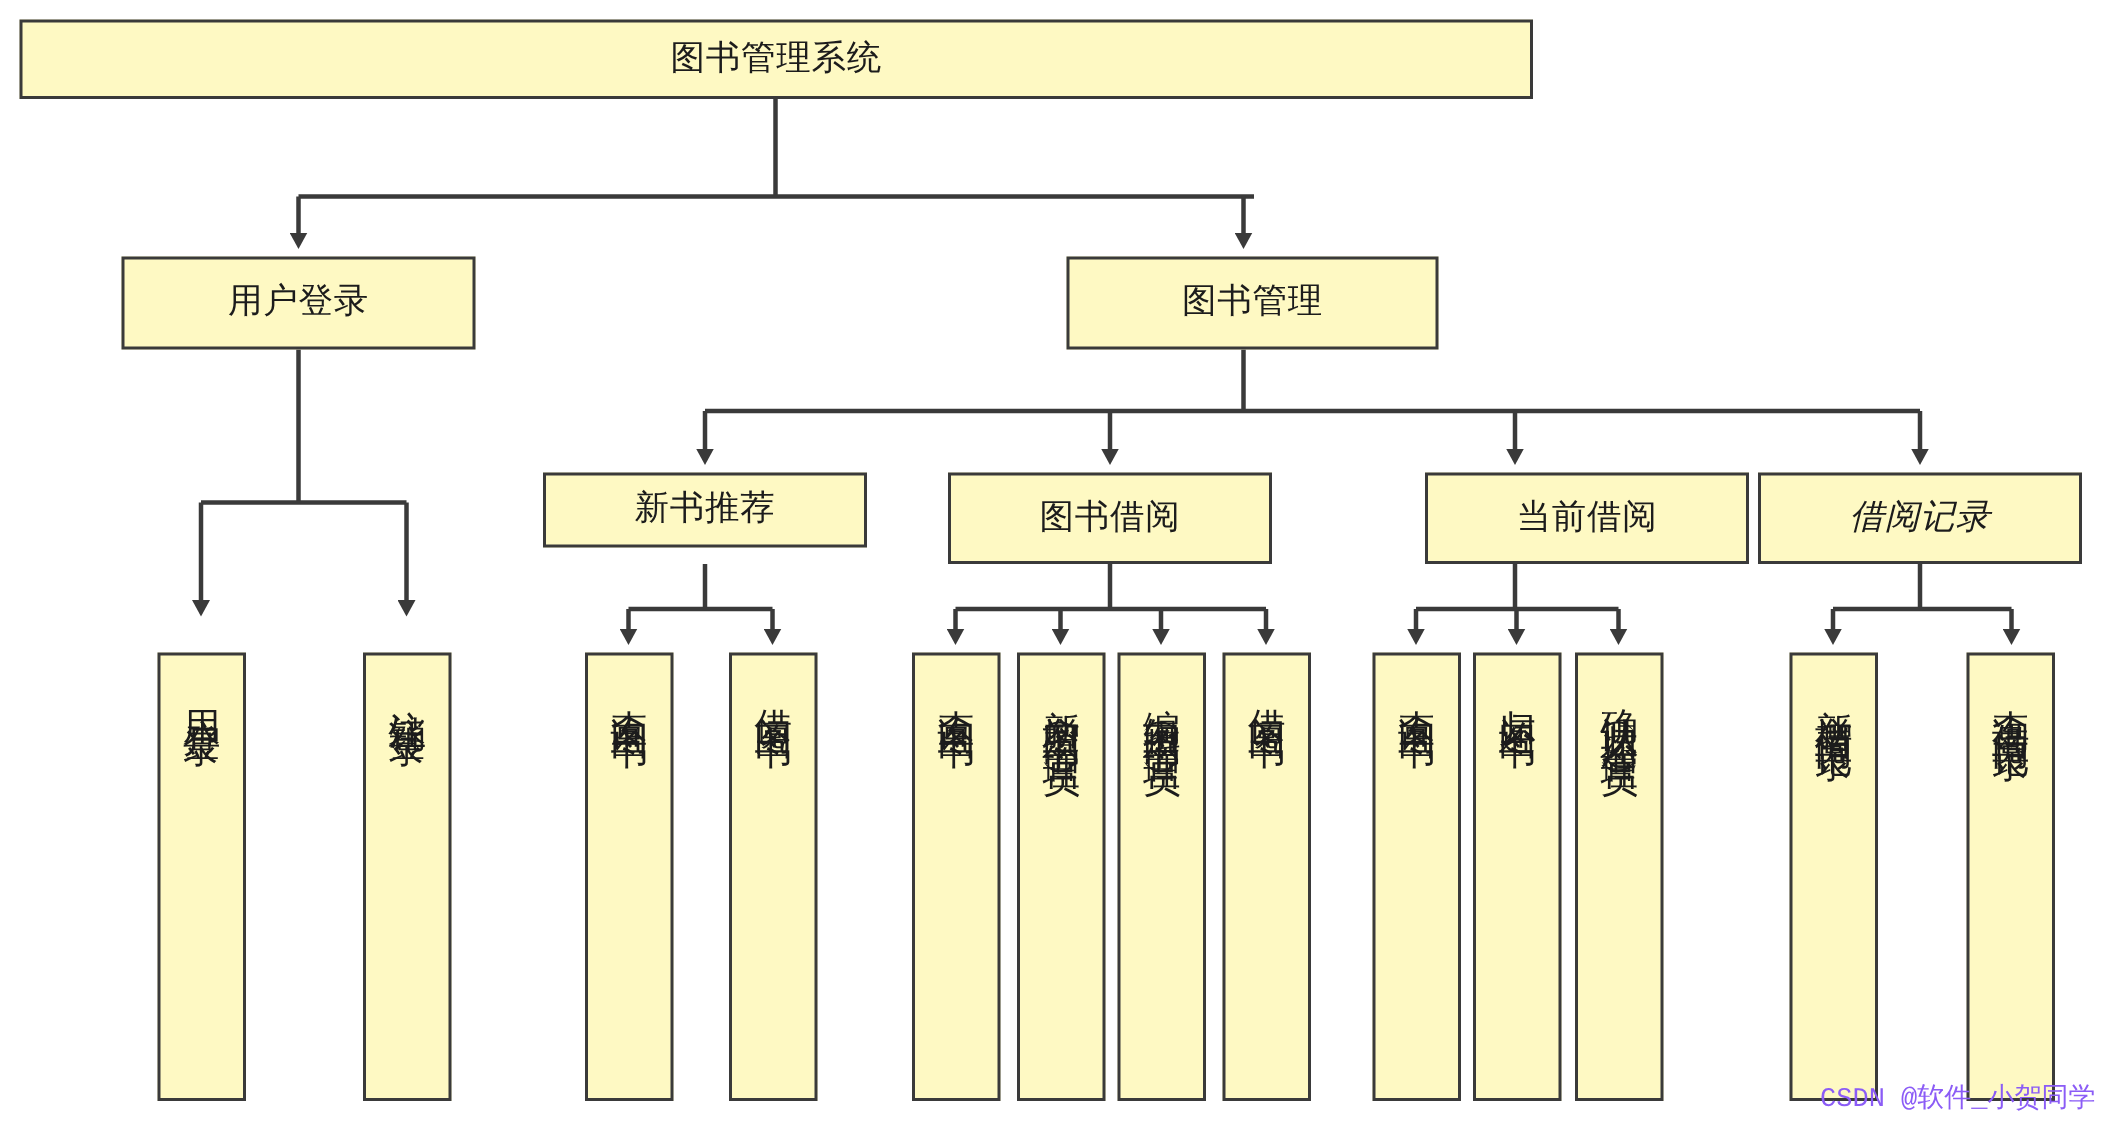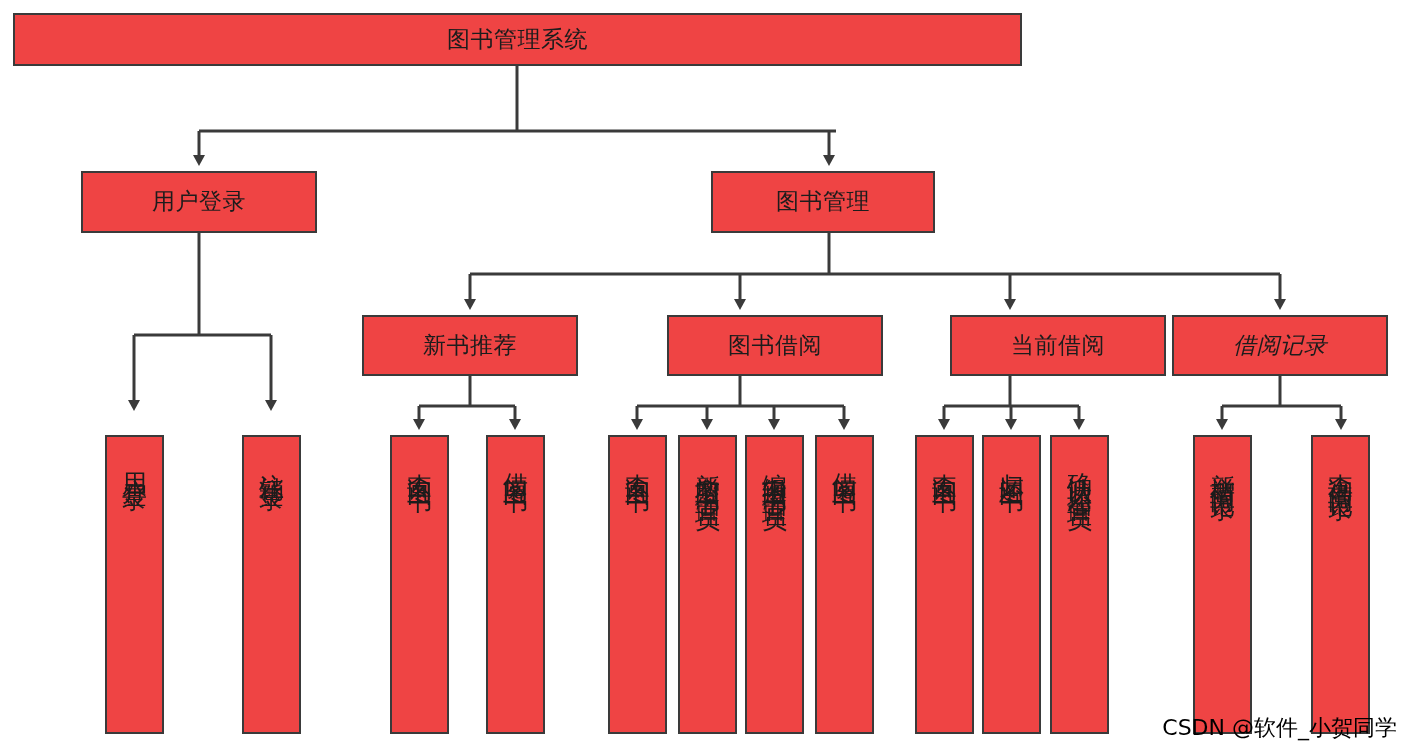--- a/index.html
+++ b/index.html
@@ -3,21 +3,21 @@
 <meta charset="utf-8">
 <style>
   html,body{margin:0;padding:0;background:#ffffff;}
   body{font-family:"DejaVu Sans","Liberation Sans",sans-serif;}
   #stage{position:relative;width:1405px;height:747px;background:#ffffff;overflow:hidden;}
   #edges{position:absolute;left:0;top:0;width:1405px;height:747px;}
   .node{
     position:absolute;
     box-sizing:border-box;
     border:2.5px solid #3a3a3a;
-    background:#ef4444;
+    background:#fef9c3;
     display:flex;
     align-items:center;
     justify-content:center;
     color:#1c1c1c;
   }
   .node .lbl{
     display:block;
     text-align:center;
     letter-spacing:0.5px;
     line-height:1.18;
@@ -36,24 +36,25 @@
     text-orientation:upright;
     font-size:25px;
     line-height:1.0;
     letter-spacing:5px;
     white-space:nowrap;
   }
   #watermark{
     position:absolute;
     right:8px;
     bottom:4px;
-    font-size:22px;
-    color:#000000;
+    font-size:18px;
+    color:#8b5cf6;
     white-space:nowrap;
     user-select:none;
+    font-family:Liberation Mono, monospace;
   }
 </style>
 </head>
 <body>
 
 <div id="stage">
 
   <svg id="edges" viewBox="0 0 1405 747" xmlns="http://www.w3.org/2000/svg">
     <defs>
       <marker id="arw" markerWidth="11" markerHeight="12" refX="1" refY="6" orient="auto" markerUnits="userSpaceOnUse">
@@ -104,28 +105,28 @@
     </g>
   </svg>
 
   <div class="node h-node" style="left:13px;top:13px;width:1009px;height:53px;">
     <span class="lbl">图书管理系统</span>
   </div>
 
   <div class="node h-node" style="left:81px;top:171px;width:236px;height:62px;">
     <span class="lbl">用户登录</span>
   </div>
-  <div class="node h-node" style="left:711px;top:171px;width:224px;height:62px;">
+  <div class="node h-node" style="left:711px;top:171px;width:248px;height:62px;">
     <span class="lbl">图书管理</span>
   </div>
 
-  <div class="node h-node" style="left:362px;top:315px;width:216px;height:61px;">
+  <div class="node h-node" style="left:362px;top:315px;width:216px;height:50px;">
     <span class="lbl">新书推荐</span>
   </div>
-  <div class="node h-node" style="left:632px;top:315px;width:216px;height:61px;margin-left:35px;">
+  <div class="node h-node" style="left:632px;top:315px;width:216px;height:61px;">
     <span class="lbl">图书借阅</span>
   </div>
   <div class="node h-node" style="left:902px;top:315px;width:216px;height:61px;margin-left:48px;">
     <span class="lbl">当前借阅</span>
   </div>
   <div class="node h-node" style="left:1172px;top:315px;width:216px;height:61px;font-style:italic;">
     <span class="lbl">借阅记录</span>
   </div>
 
   <div class="node v-node" style="left:105px;top:435px;width:59px;height:299px;">

